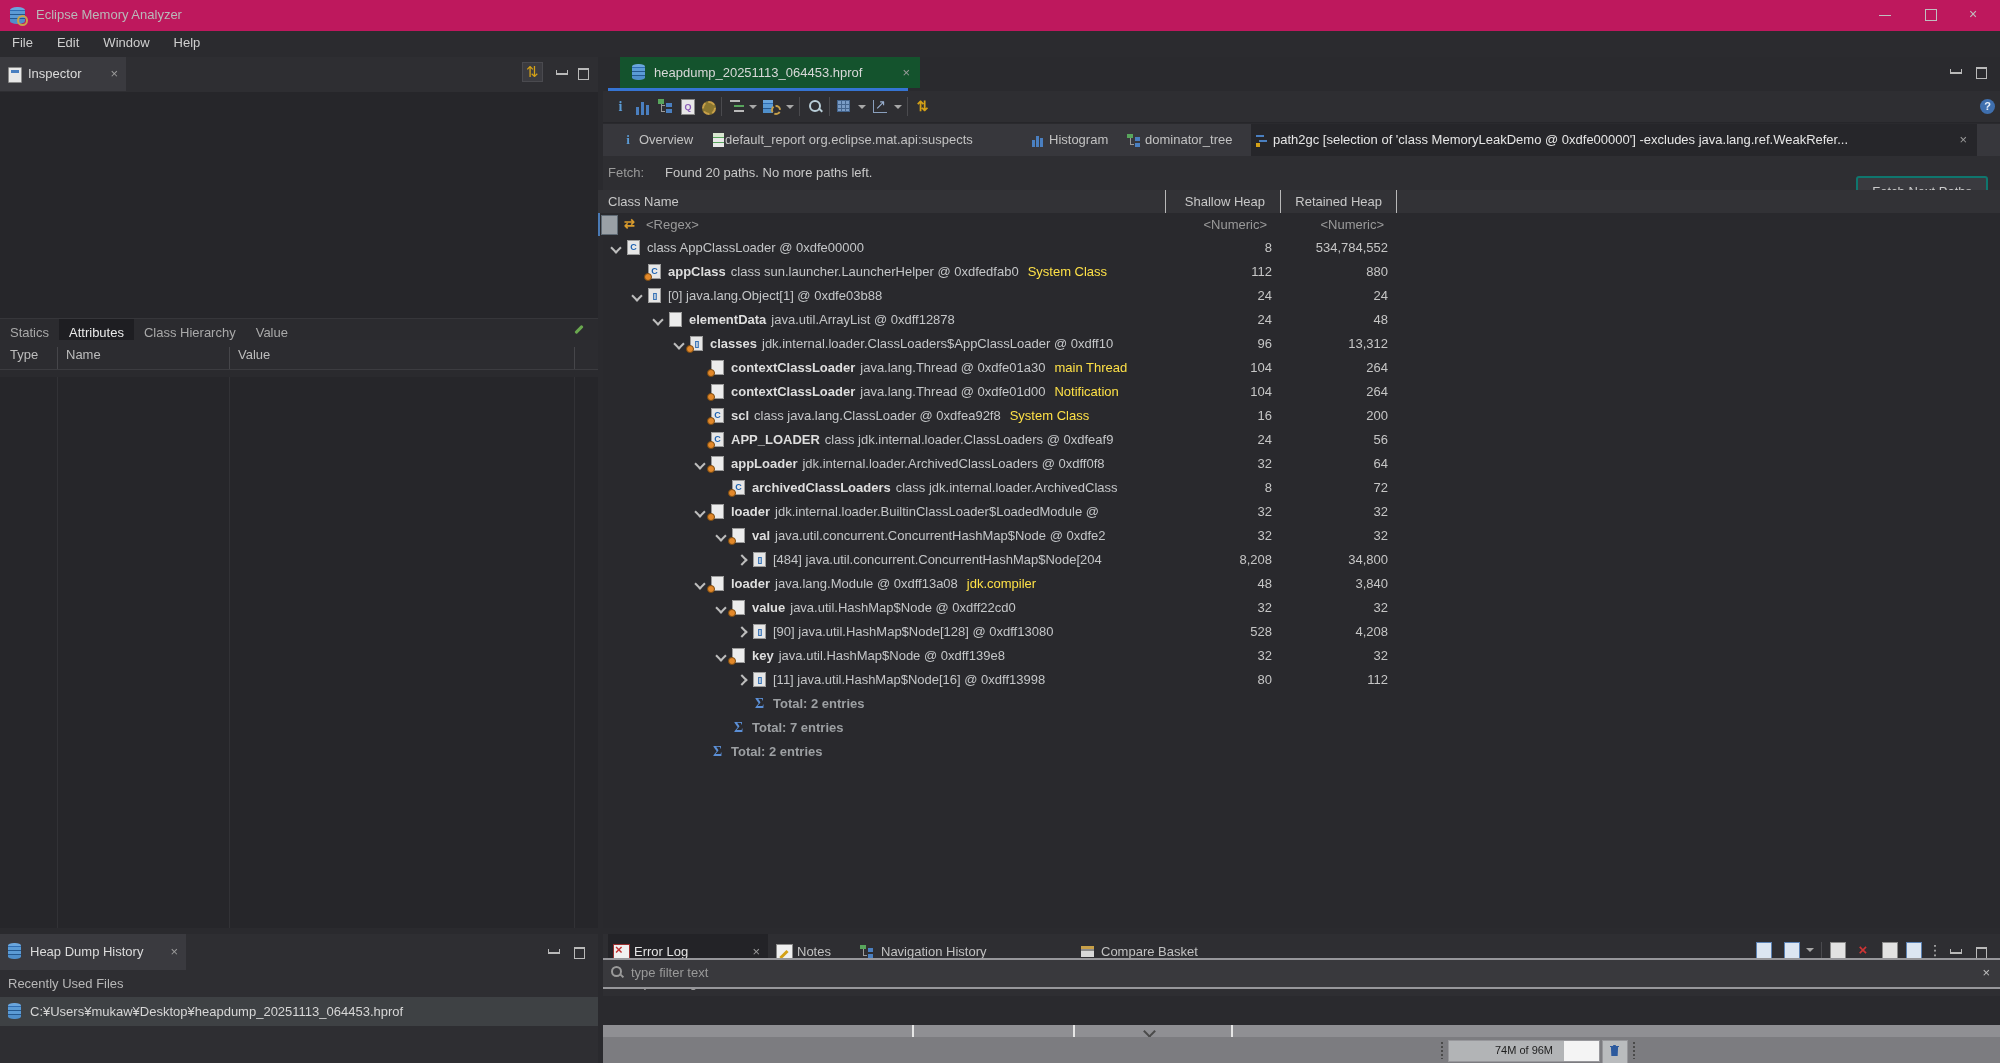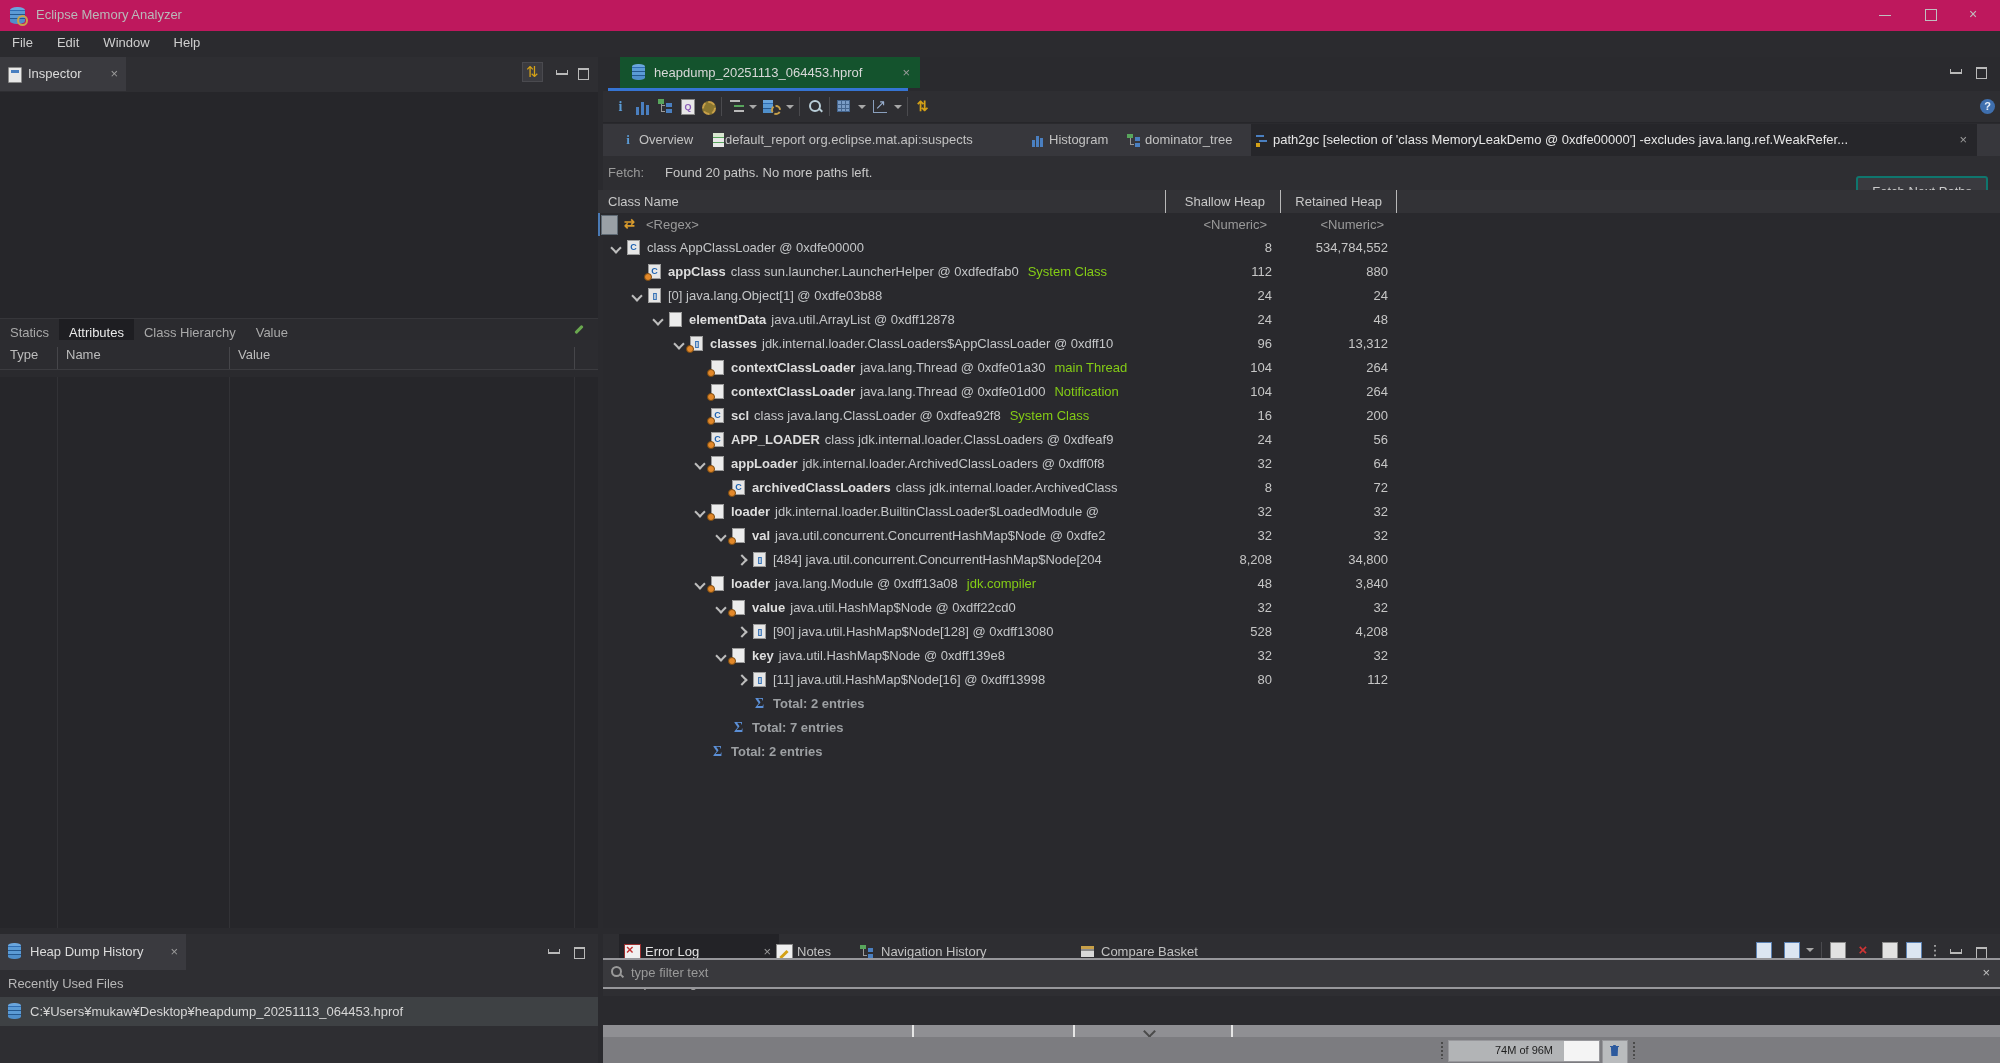--- a/index.html
+++ b/index.html
@@ -134,21 +134,21 @@
   .filterrow{left:598px;top:213px;width:1402px;height:23px;background:#29292d;color:#9a9a9a;border-left:2px solid #4a7ab5;}
   .filter-box{position:absolute;left:1px;top:2px;width:15px;height:18px;background:#9aa0a6;border:1px solid #5f6a74;}
   .regex-icon{position:absolute;left:24px;top:3px;color:#d89b2d;font-size:13px;font-weight:bold;}
   .filterrow .f1{position:absolute;left:46px;top:4px;}
   .filterrow .f2{position:absolute;left:565px;width:102px;top:4px;text-align:right;}
   .filterrow .f3{position:absolute;left:682px;width:102px;top:4px;text-align:right;}
   #rows{position:absolute;left:0;top:236px;width:2000px;}
   .trow{position:relative;height:24px;}
   .trow .lbl{position:absolute;top:0;height:24px;line-height:24px;right:836px;overflow:hidden;white-space:nowrap;color:#c4c6c8;}
   .trow .lbl b{color:#dedede;margin-right:5px;}
-  .trow .suffix{color:#84cc16;margin-left:9px;}
+  .trow .suffix{color:#fde047;margin-left:9px;}
   .trow.total .lbl{color:#9da0a3;font-weight:bold;}
   .trow .c1{position:absolute;left:1165px;width:107px;top:0;line-height:24px;text-align:right;}
   .trow .c2{position:absolute;left:1281px;width:107px;top:0;line-height:24px;text-align:right;}
   .exp{position:absolute;top:8px;width:6px;height:6px;border-right:2px solid #bdbdbd;border-bottom:2px solid #bdbdbd;}
   .exp.open{transform:rotate(45deg);}
   .exp.closed{transform:rotate(-45deg);}
   .ric{position:absolute;top:4px;width:13px;height:15px;background:#e6e6e6;border-radius:1px;box-shadow:inset 0 0 0 1px #9a9a9a;
        font:bold 9px/15px "Liberation Sans",sans-serif;text-align:center;color:#1e62b0;}
   .ric.icon-class::before{content:"C";}
   .ric.icon-array::before{content:"[]";font-size:8px;letter-spacing:-1px;}
@@ -508,21 +508,21 @@
     <span class="bp-toolicon tdoc" style="left:1181px;"></span>
     <span class="caret" style="left:1203px;top:14px;"></span>
     <span class="tb-sep" style="left:1218px;top:8px;"></span>
     <span class="bp-toolicon tdoc gray" style="left:1227px;"></span>
     <span class="bp-toolicon tredx" style="left:1253px;">×</span>
     <span class="bp-toolicon tdoc gray" style="left:1279px;"></span>
     <span class="bp-toolicon tdoc" style="left:1303px;"></span>
     <span class="bp-toolicon tkebab" style="left:1325px;">⋮</span>
     <span class="mini-min" style="left:1347px;top:15px;"></span>
     <span class="mini-max" style="left:1373px;top:13px;"></span>
-  <div class="btab active" style="left: 16px; width: 160px;">
+  <div class="btab active" style="left: 5px; width: 160px;">
         <span class="bticon bt-error"></span>
         <span class="lbl">Error Log</span>
         <span class="tab-close">×</span>
       </div>
       <div class="btab" style="left: 168px; width: 80px;">
         <span class="bticon bt-notes"></span>
         <span class="lbl">Notes</span>
       </div>
       <div class="btab" style="left: 252px; width: 216px;">
         <span class="bticon bt-nav"></span>

